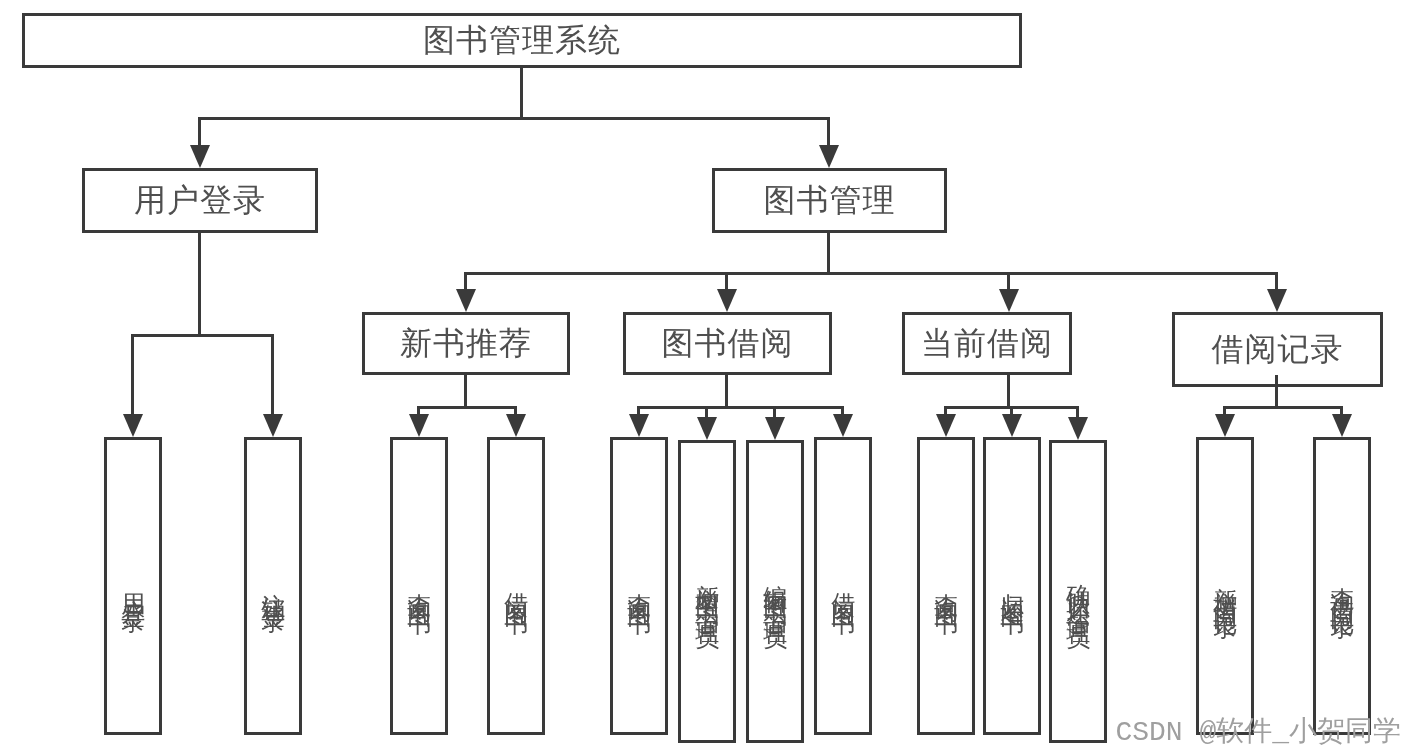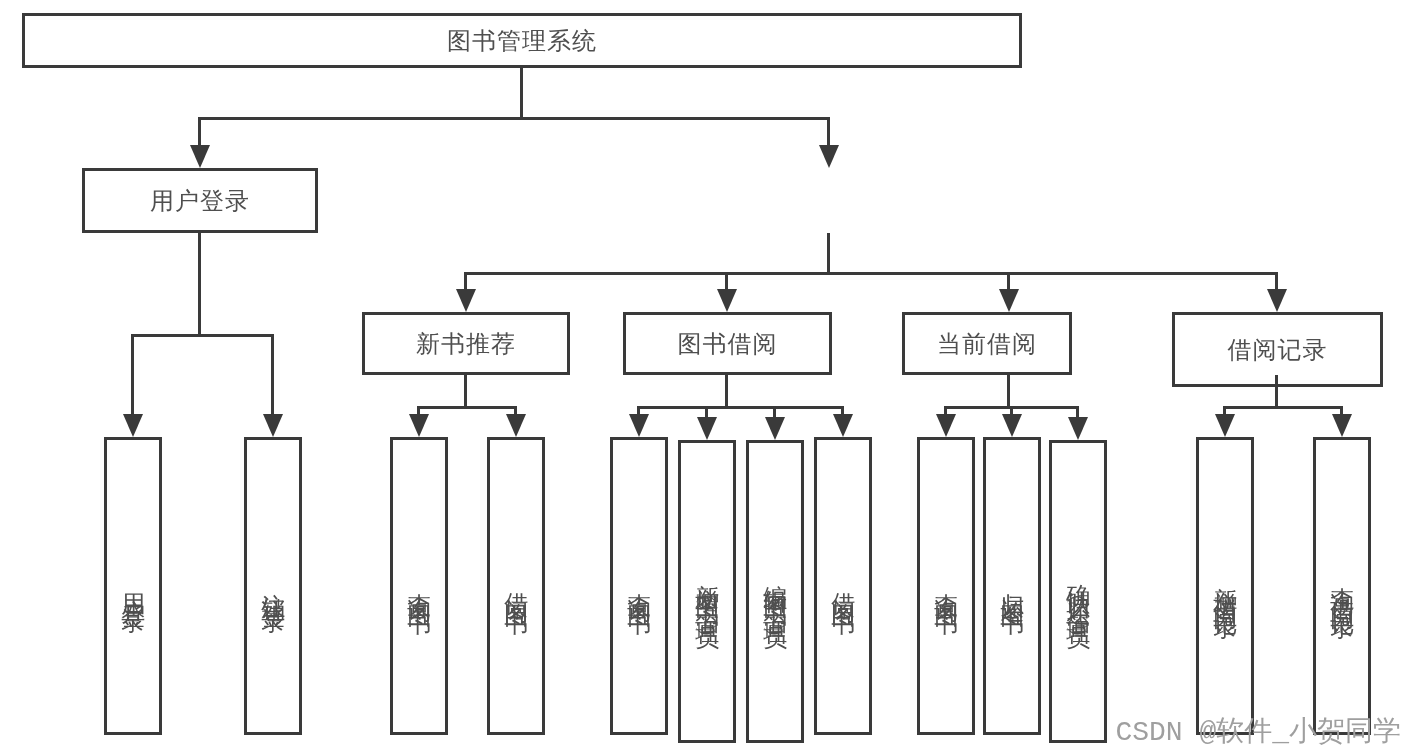--- a/index.html
+++ b/index.html
@@ -12,21 +12,21 @@
   }
   .box{
     position:absolute;
     box-sizing:border-box;
     border:3px solid #3a3a3a;
     background:#ffffff;
     display:flex;
     align-items:center;
     justify-content:center;
     color:#4f4f4f;
-    font-size:24px;
+    font-size:32px;
     letter-spacing:1px;
     text-align:center;
   }
   .vbox{
     position:absolute;
     box-sizing:border-box;
     border:3px solid #3a3a3a;
     background:#ffffff;
     display:flex;
     align-items:center;
@@ -74,20 +74,23 @@
   <div class="vline" style="left:520px;top:68px;height:52px;"></div>
   <div class="hline" style="left:198px;top:117px;width:632px;"></div>
   <div class="vline" style="left:198px;top:117px;height:31px;"></div>
   <div class="arrow" style="left:190px;top:145px;"></div>
   <div class="vline" style="left:827px;top:117px;height:31px;"></div>
   <div class="arrow" style="left:819px;top:145px;"></div>
 
   <div class="box" style="left:82px;top:168px;width:236px;height:65px;">
     <span>用户登录</span>
   </div>
+  <div class="box" style="left:712px;top:168px;width:235px;height:65px;">
+    <span>图书管理</span>
+  </div>
 
   <div class="vline" style="left:198px;top:233px;height:104px;"></div>
   <div class="hline" style="left:131px;top:334px;width:143px;"></div>
   <div class="vline" style="left:131px;top:334px;height:82px;"></div>
   <div class="arrow" style="left:123px;top:414px;"></div>
   <div class="vline" style="left:271px;top:334px;height:82px;"></div>
   <div class="arrow" style="left:263px;top:414px;"></div>
 
   <div class="vline" style="left:827px;top:233px;height:42px;"></div>
   <div class="hline" style="left:464px;top:272px;width:814px;"></div>

